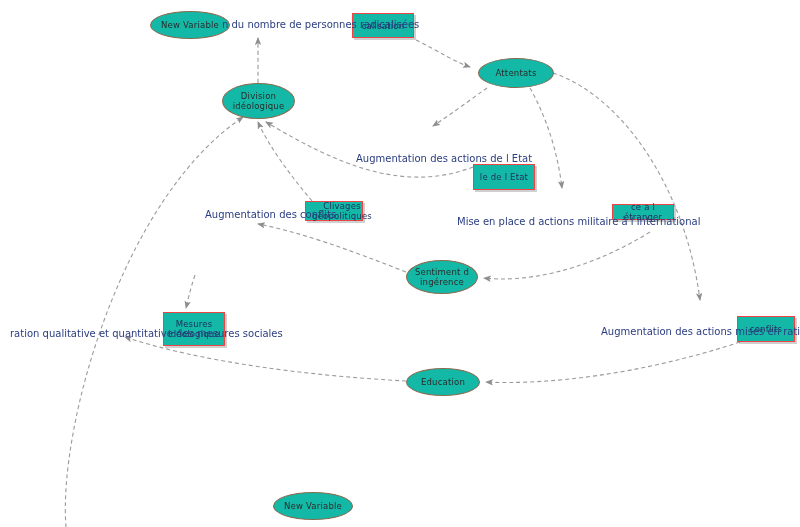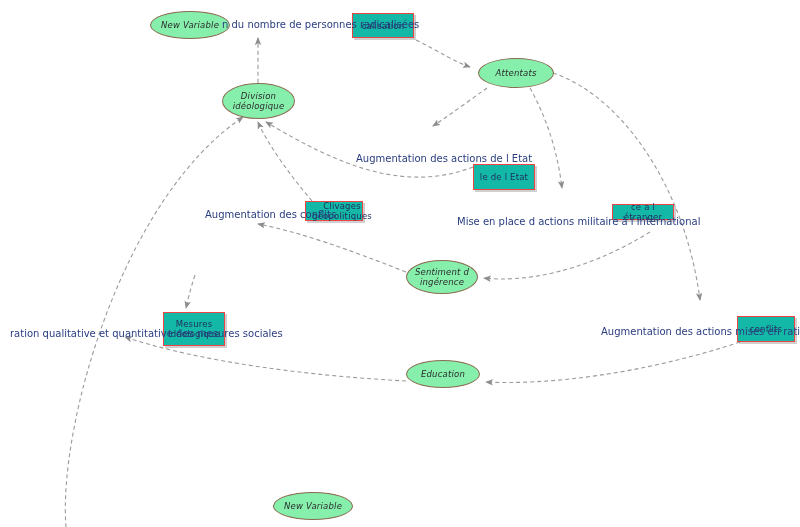--- a/index.html
+++ b/index.html
@@ -30,25 +30,24 @@
     display: flex;
     align-items: center;
     justify-content: center;
     text-align: center;
     color: #1f2d5c;
     font-size: 8.5px;
     line-height: 10px;
     letter-spacing: 0.2px;
   }
   .ellipse {
-    background: #86efac;
+    background: #14b8a6;
     border: 1px solid #8a6a4f;
     border-radius: 50%;
     color: #2b2b2b;
-    font-style: italic;
   }
   .rect {
     background: #14b8a6;
     border: 1px solid #ef4444;
     color: #1f2d5c;
   }
   .edge-label {
     position: absolute;
     color: #2a3d80;
     font-size: 10px;
@@ -121,21 +120,21 @@
   </div>
 
   <div class="node rect shadow-rect" style="left:163px;top:312px;width:62px;height:34px;">
     <span>Mesures idéologique</span>
   </div>
 
   <div class="node rect shadow-rect" style="left:737px;top:316px;width:58px;height:26px;">
     <span>conflits</span>
   </div>
 
-  <div class="node ellipse" style="left:406px;top:360px;width:74px;height:28px;">
+  <div class="node ellipse" style="left:406px;top:368px;width:74px;height:28px;">
     <span>Education</span>
   </div>
 
   <div class="node ellipse" style="left:273px;top:492px;width:80px;height:28px;">
     <span>New Variable</span>
   </div>
 
   <div class="edge-label" style="left:222px;top:20px;">n du nombre de personnes radicalisées</div>
 
   <div class="edge-label" style="left:356px;top:154px;">Augmentation des actions de l Etat</div>

